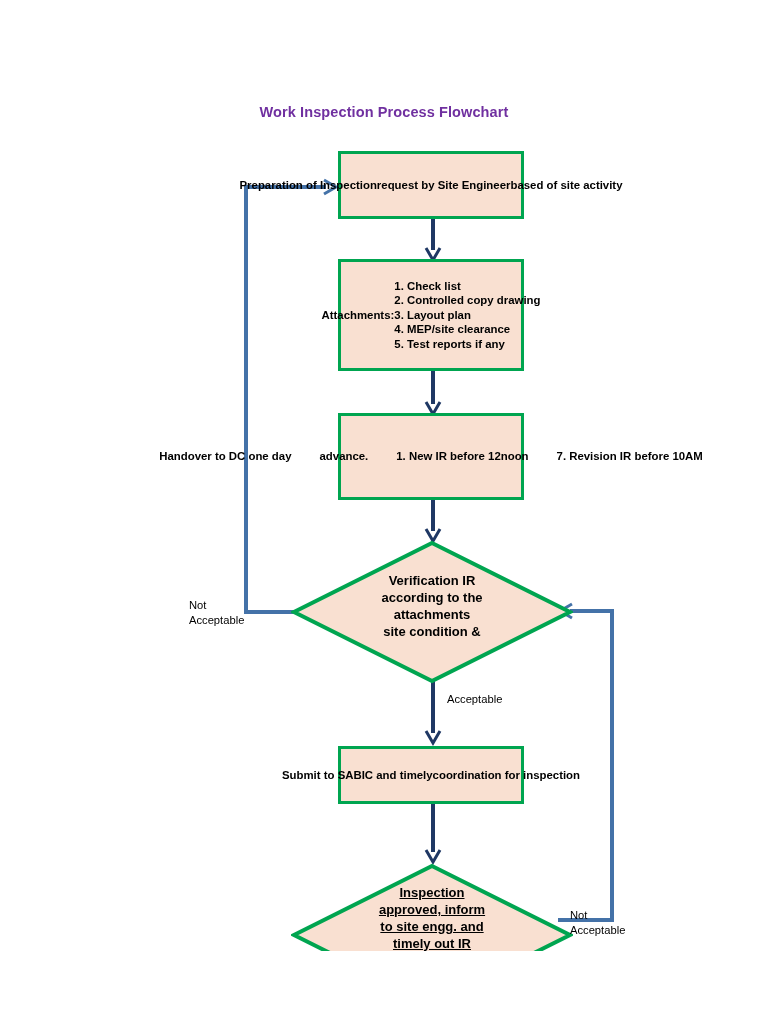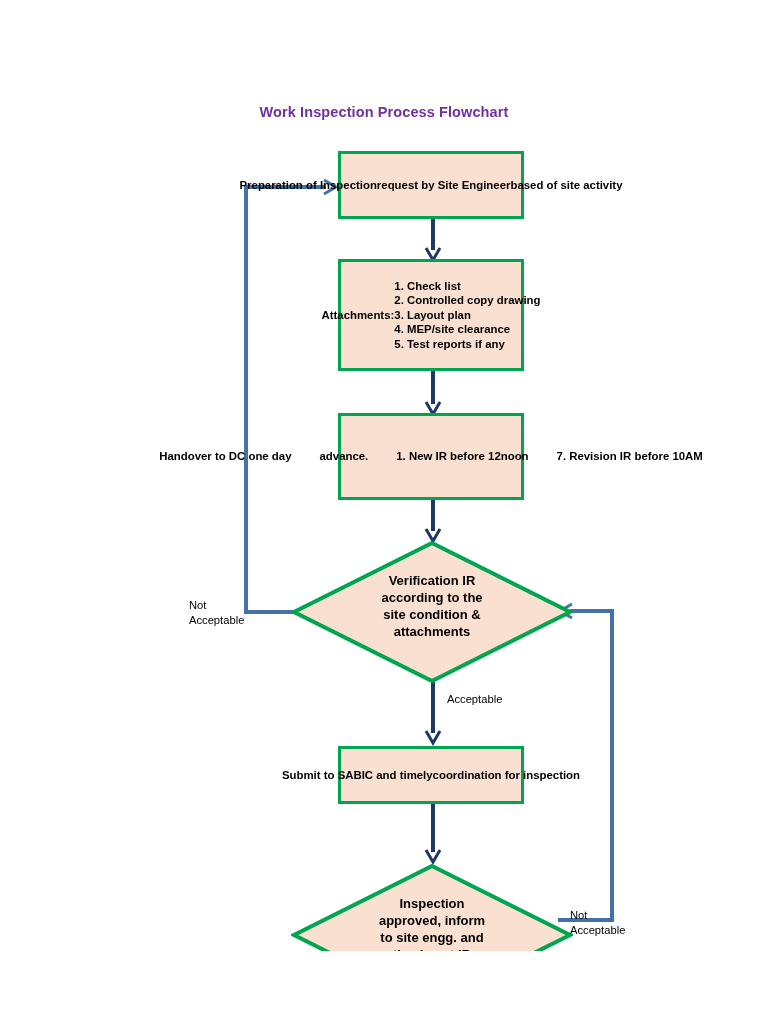--- a/index.html
+++ b/index.html
@@ -177,35 +177,35 @@
     <span class="line">7. Revision IR before 10AM</span>
   </div>
 
   <div class="diamond-wrap" style="left:291px; top:540px; width:282px; height:144px;">
     <svg width="282" height="144" viewBox="0 0 282 144">
       <polygon points="141,3 279,72 141,141 3,72" fill="#f9e0d1" stroke="#00a550" stroke-width="4" stroke-linejoin="miter"></polygon>
     </svg>
     <div class="diamond-label" style="top:33px;">
       <div>Verification IR</div>
       <div>according to the</div>
+      <div>attachments</div>
       <div>site condition &amp;</div>
-      <div>attachments</div>
     </div>
   </div>
 
   <div class="node" style="left:338px; top:746px; width:186px; height:58px;">
     <span class="line">Submit to SABIC and timely</span>
     <span class="line">coordination for inspection</span>
   </div>
 
   <div class="diamond-wrap" style="left:291px; top:863px; width:282px; height:144px;">
     <svg width="282" height="144" viewBox="0 0 282 144">
       <polygon points="141,3 279,72 141,141 3,72" fill="#f9e0d1" stroke="#00a550" stroke-width="4" stroke-linejoin="miter"></polygon>
     </svg>
-    <div class="diamond-label" style="top:33px;">
+    <div class="diamond-label" style="top:22px;text-decoration:underline;">
       <div>Inspection</div>
       <div>approved, inform</div>
       <div>to site engg. and</div>
       <div>timely out IR</div>
     </div>
   </div>
 
   <div style="position:absolute; left:0; top:951px; width:768px; height:73px; background:#ffffff;"></div>
 
   <div class="edge-label" style="left:189px; top:598px;">

